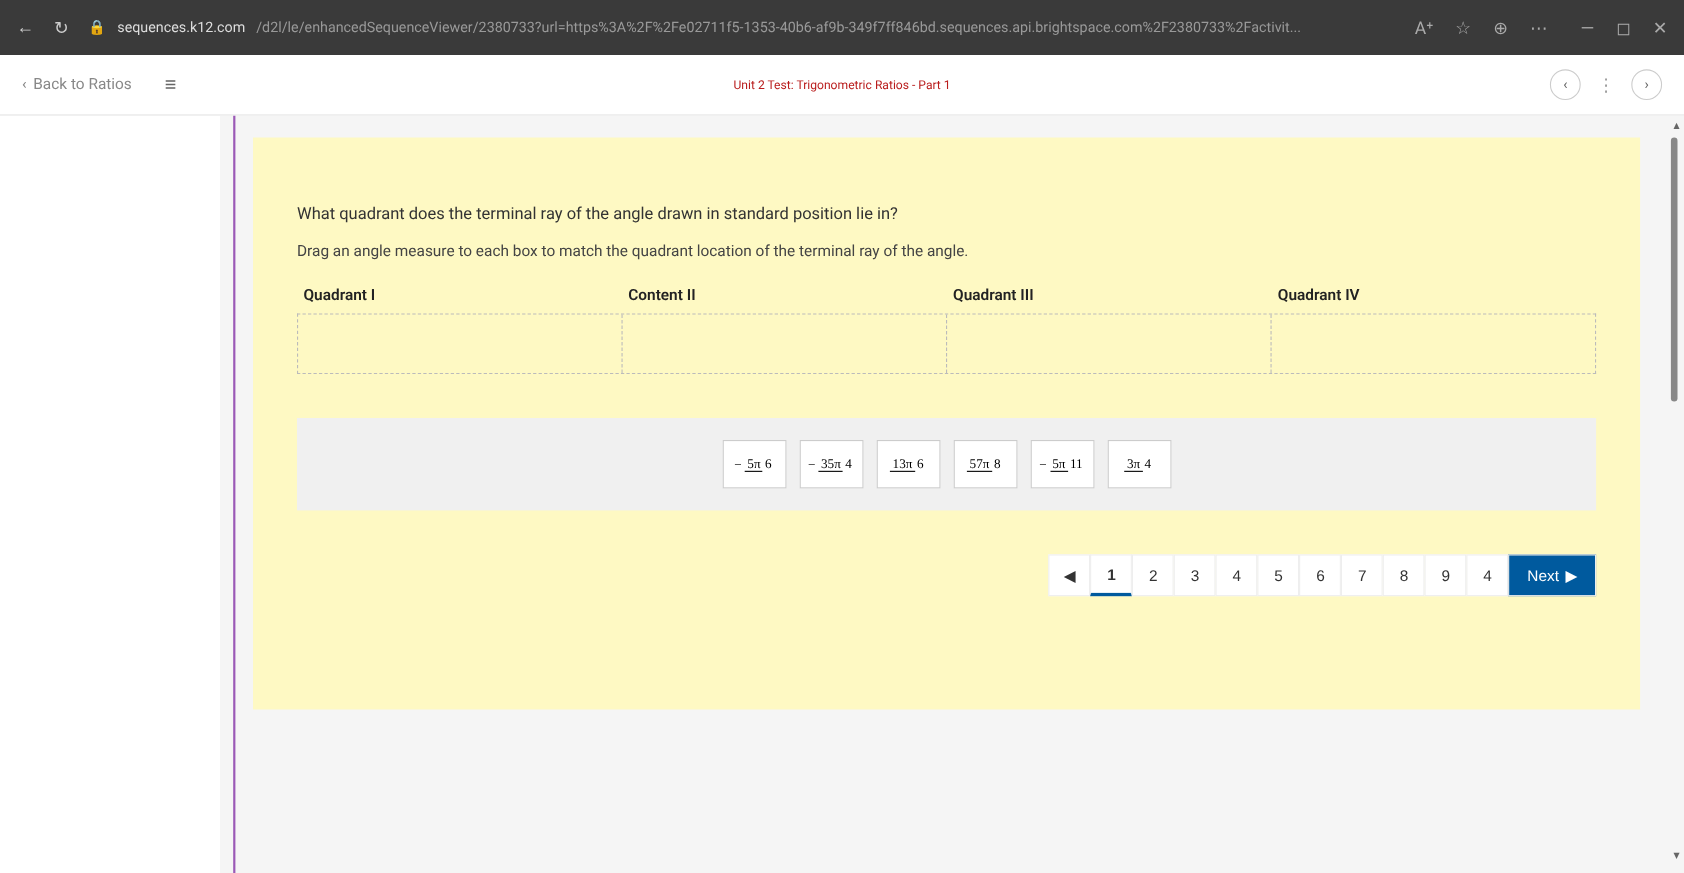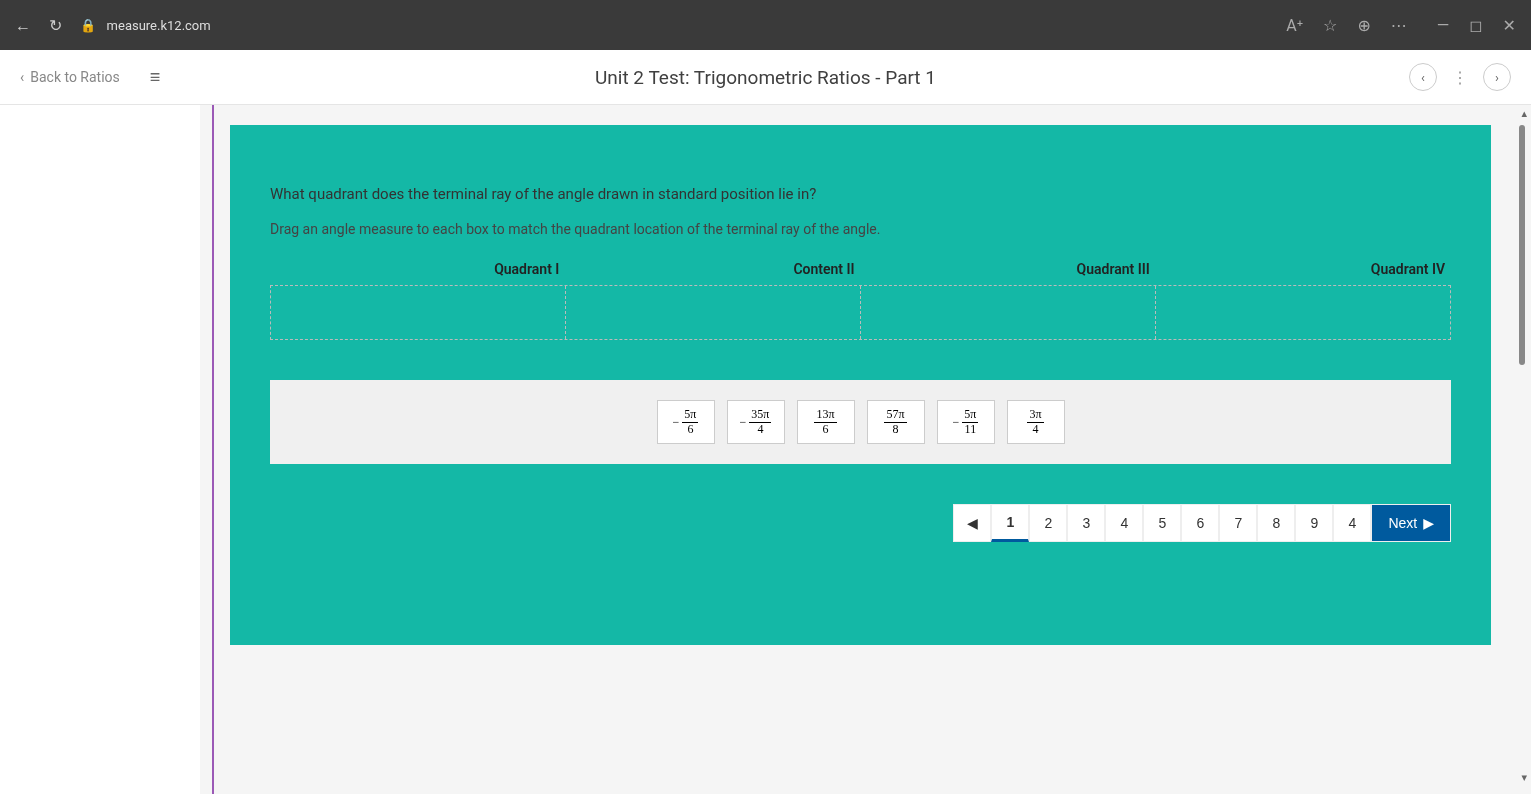--- a/index.html
+++ b/index.html
@@ -64,22 +64,22 @@
 .menu-icon {
   margin-left: 30px;
   color: #666;
   font-size: 18px;
   cursor: pointer;
 }
 .lesson-title {
   position: absolute;
   left: 50%;
   transform: translateX(-50%);
-  font-size: 19px;
-  color: #404040;
+  font-size: 11px;
+  color: #b91c1c;
 }
 .header-right {
   margin-left: auto;
   display: flex;
   align-items: center;
   gap: 15px;
 }
 .circle-btn {
   width: 28px;
   height: 28px;
@@ -109,21 +109,21 @@
 }
 .purple-line {
   position: absolute;
   left: 12px;
   top: 0;
   bottom: 0;
   width: 2px;
   background: #9b59b6;
 }
 .question-card {
-  background: #14b8a6;
+  background: #fef9c3;
   margin-left: 30px;
   padding: 60px 40px 40px;
   min-height: 520px;
   position: relative;
 }
 .question-text {
   font-size: 15px;
   color: #333;
   margin-bottom: 18px;
 }
@@ -135,21 +135,21 @@
 .quadrant-row {
   display: flex;
   justify-content: space-around;
   margin-bottom: 8px;
 }
 .quadrant-label {
   font-weight: 600;
   font-size: 14px;
   color: #222;
   width: 24%;
-  text-align: right;
+  text-align: left;
 }
 .drop-zones {
   display: flex;
   border: 1px dashed #bbb;
   height: 55px;
   margin-bottom: 40px;
 }
 .drop-zone {
   flex: 1;
   border-right: 1px dashed #bbb;
@@ -170,21 +170,21 @@
   height: 44px;
   display: flex;
   align-items: center;
   justify-content: center;
   cursor: grab;
   font-family: "Times New Roman", serif;
   font-size: 12px;
 }
 .frac {
   display: inline-flex;
-  flex-direction: column;
+  flex-direction: row;
   align-items: center;
   line-height: 1.1;
 }
 .frac .num { border-bottom: 1px solid #000; padding: 0 2px; }
 .frac .den { padding: 0 2px; }
 .neg { margin-right: 3px; align-self: center; }
 .pager {
   display: flex;
   justify-content: flex-end;
   align-items: center;
@@ -233,21 +233,22 @@
 .scroll-arrow.down { bottom: 10px; }
 </style>
 </head>
 <body>
 
 <div class="browser-top">
   <span class="nav-icon">←</span>
   <span class="nav-icon">↻</span>
   <div class="url-bar">
     <span>🔒</span>
-    <span class="domain">measure.k12.com</span>
+    <span class="domain">sequences.k12.com</span>
+    <span>/d2l/le/enhancedSequenceViewer/2380733?url=https%3A%2F%2Fe02711f5-1353-40b6-af9b-349f7ff846bd.sequences.api.brightspace.com%2F2380733%2Factivit...</span>
   </div>
   <div class="browser-right">
     <span>A⁺</span>
     <span>☆</span>
     <span>⊕</span>
     <span>⋯</span>
     <span style="margin-left:10px">—</span>
     <span>◻</span>
     <span>✕</span>
   </div>

